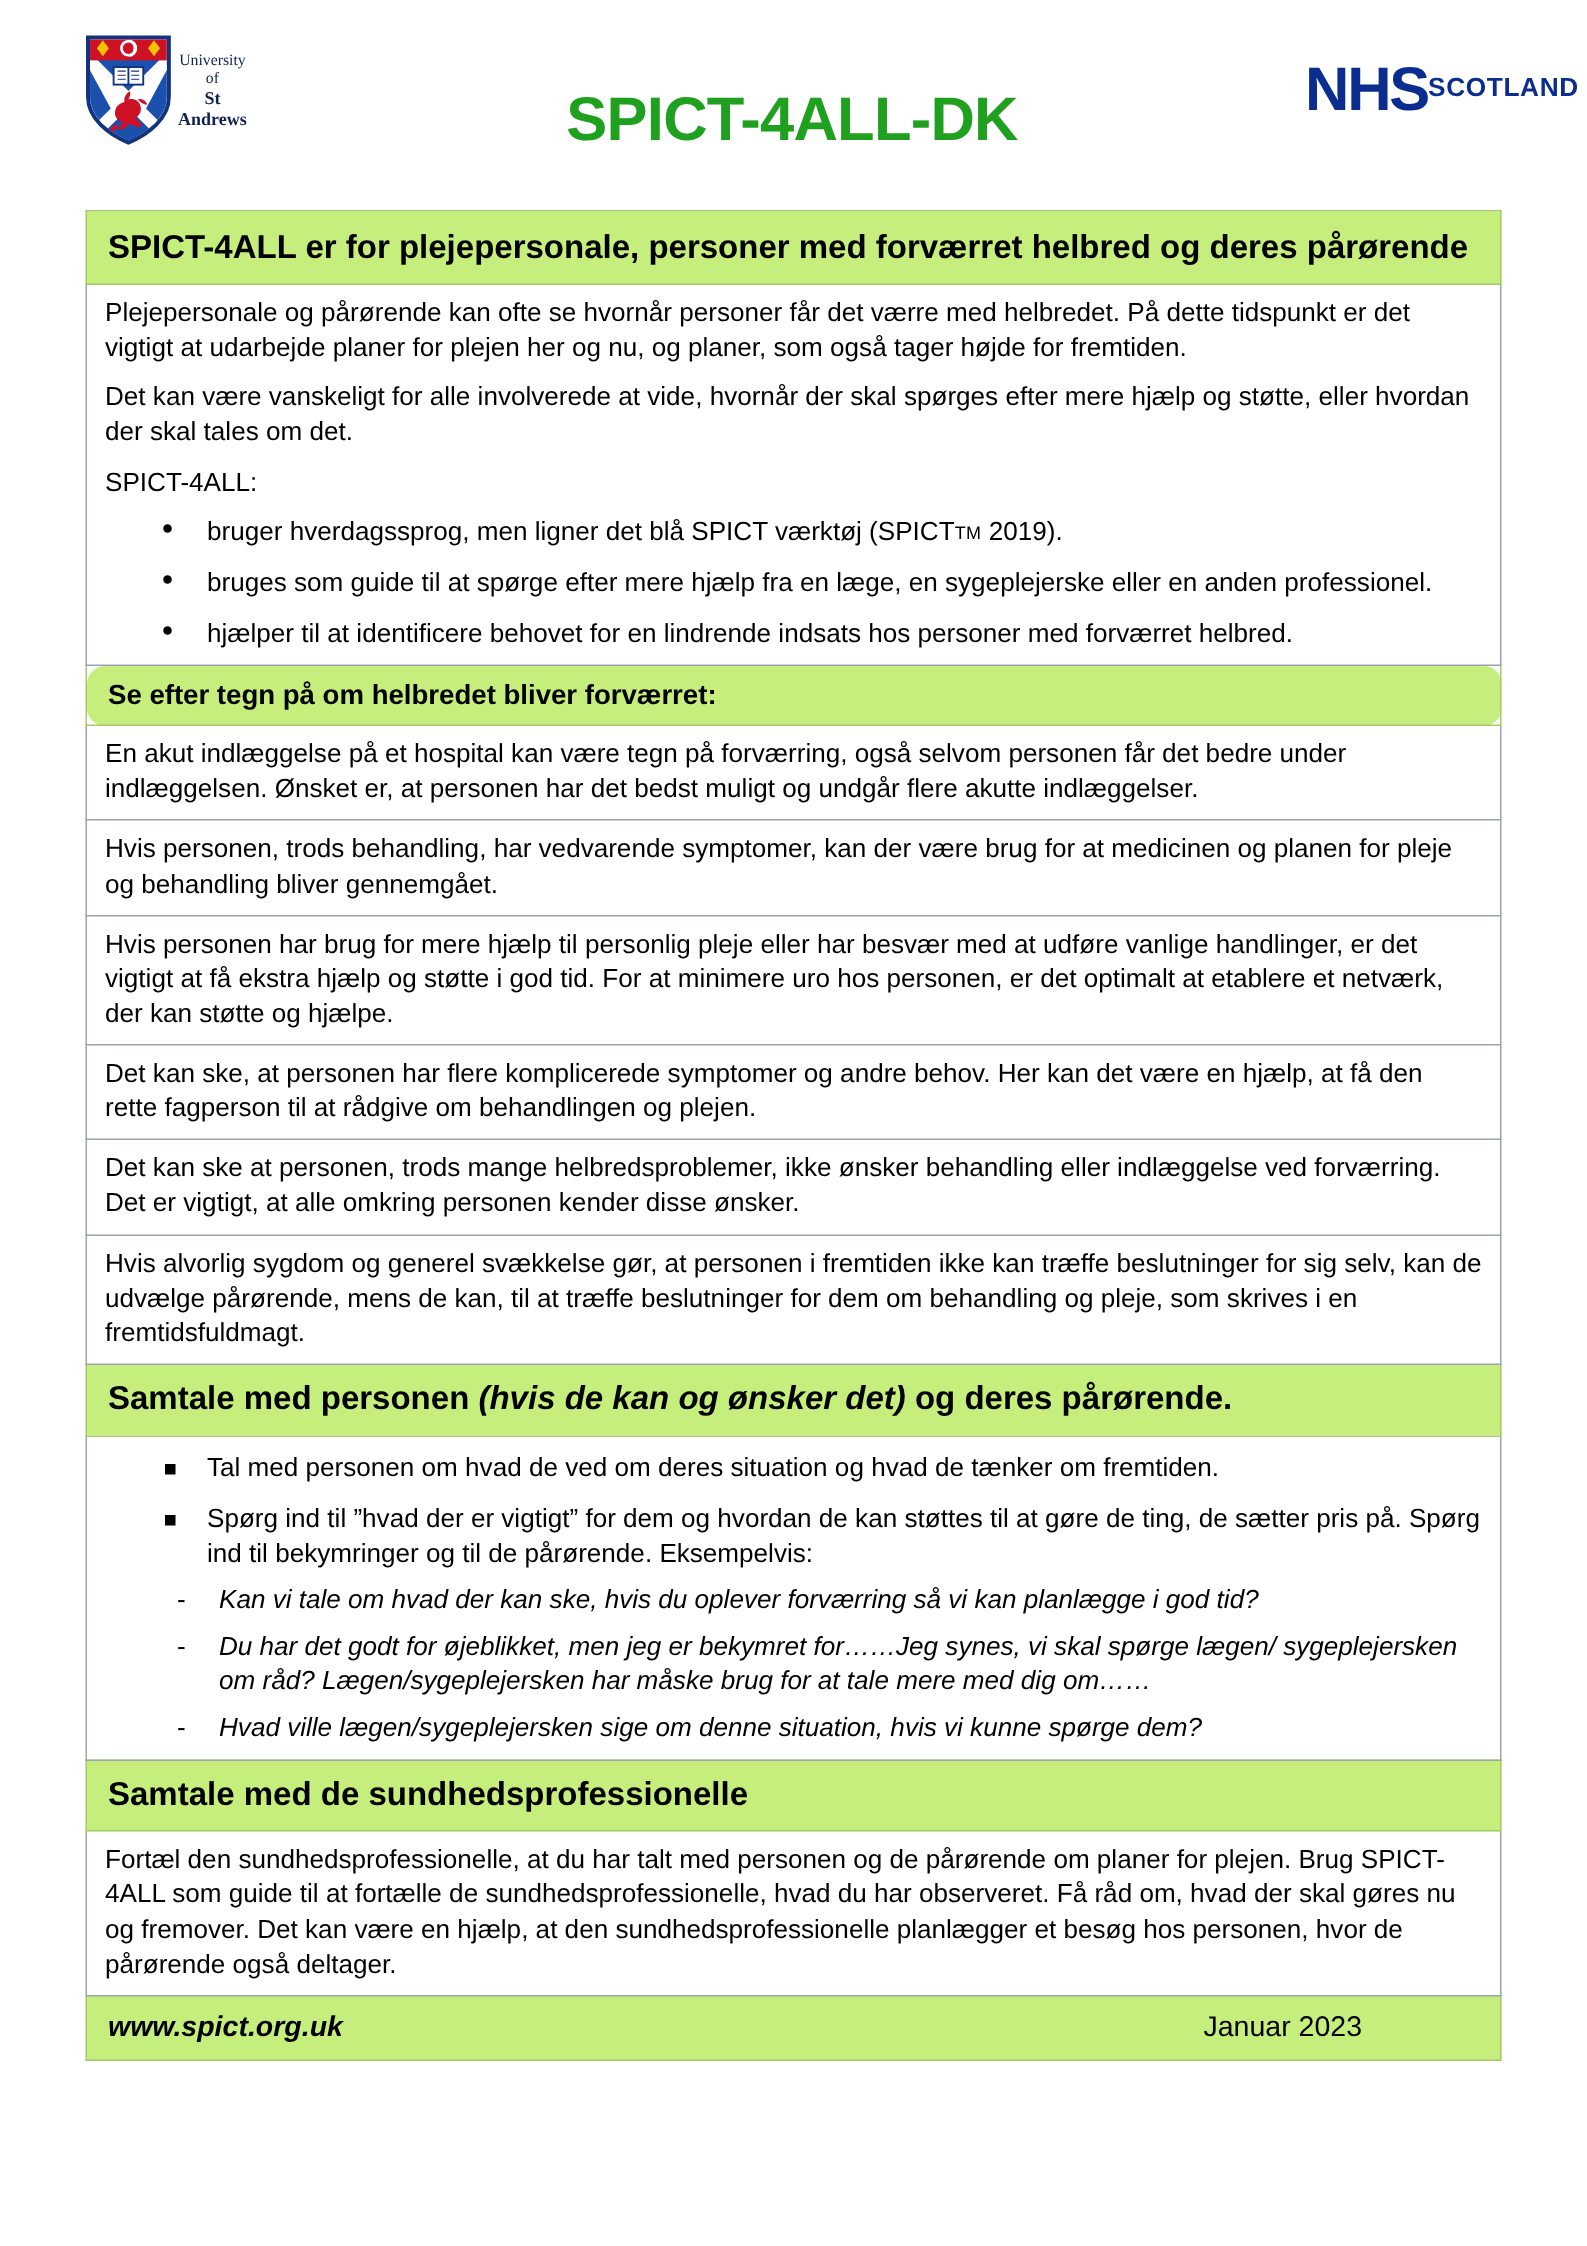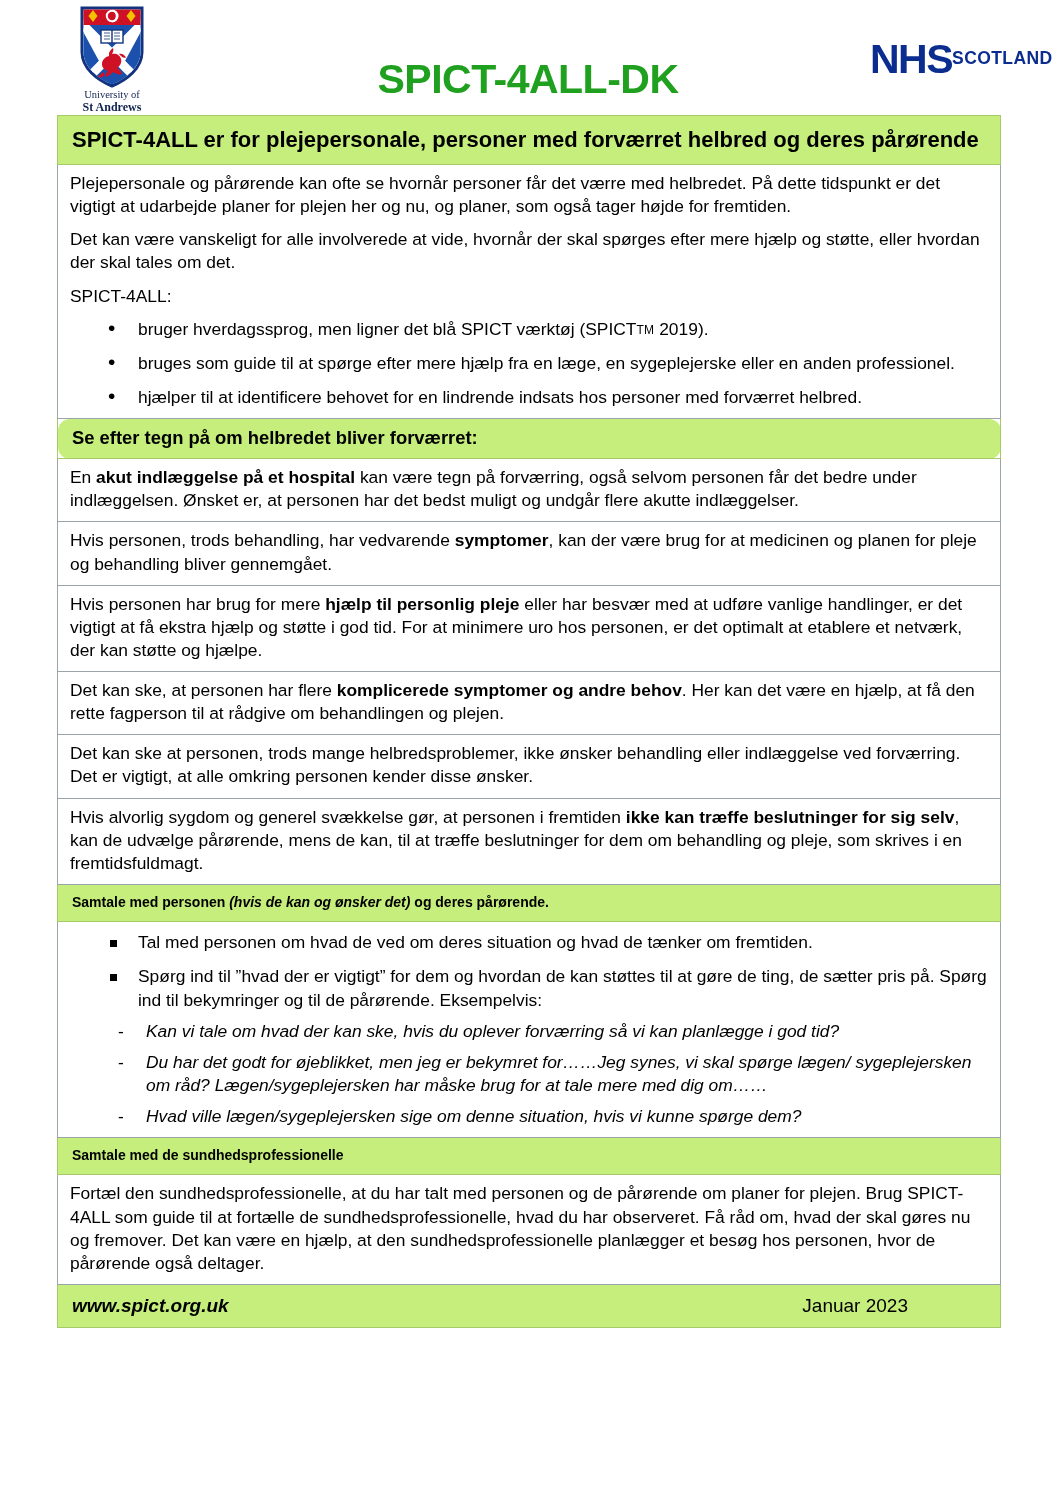--- a/index.html
+++ b/index.html
@@ -39,21 +39,21 @@
     color: #1FA01F;
     letter-spacing: -0.5px;
     padding-left: 18px;
     margin-top: 40px;
   }
 
   
   .crest-wrap {
     width: 112px;
     display: flex;
-    flex-direction: column;
+    flex-direction: row;
     align-items: center;
     padding-top: 2px;
   }
   .crest-caption {
     font-family: "Liberation Serif", serif;
     font-size: 10.5px;
     line-height: 1.15;
     text-align: center;
     color: #10224f;
     margin-top: 1px;
@@ -80,40 +80,40 @@
     font-size: 17.5px;
     color: #0a2d8f;
     letter-spacing: 0.4px;
     margin-top: -2px;
   }
 
   
   .tbl {
     position: absolute;
     left: 57px;
-    top: 115px;
+    top: 140px;
     width: 944px;
     border-collapse: collapse;
     table-layout: fixed;
   }
   .tbl td {
     border: 1px solid #9aa5ab;
     padding: 7px 12px 9px 12px;
     vertical-align: top;
     font-size: 17.4px;
     line-height: 1.33;
   }
   td.green {
     background: #c5ee7c;
     border-color: #a6c96a;
     font-weight: bold;
   }
   td.green.h1 { font-size: 22px; line-height: 1.32; padding: 9px 12px 10px 14px; }
   td.green.h2 { font-size: 18.4px; line-height: 1.3;  padding: 7px 12px 8px 14px; border-radius: 12px; }
-  td.green.h3 { font-size: 14px; line-height: 1.3;  padding: 8px 12px 10px 14px; }
+  td.green.h3 { font-size: 22px; line-height: 1.3;  padding: 8px 12px 10px 14px; }
   td.plain { background: #ffffff; }
   td.subhead { background: #ffffff; font-weight: bold; }
 
   p.para { margin: 0 0 10px 0; }
   p.para:last-child { margin-bottom: 0; }
 
   
   ul.disc, ul.square, ul.dash {
     margin: 2px 0 0 0;
     padding: 0;
@@ -154,21 +154,21 @@
     left: 48px;
     top: 0;
     font-style: normal;
   }
   .tm {
     font-size: 12px;
     vertical-align: 1px;
     letter-spacing: 0.3px;
   }
   .ital { font-style: italic; }
-  .bold { font-weight: bold; }
+  .bold { font-weight: normal; }
 
   
   td.footer {
     background: #c5ee7c;
     border-color: #a6c96a;
     padding: 8px 14px 9px 14px;
   }
   .footer-inner {
     display: flex;
     align-items: baseline;

